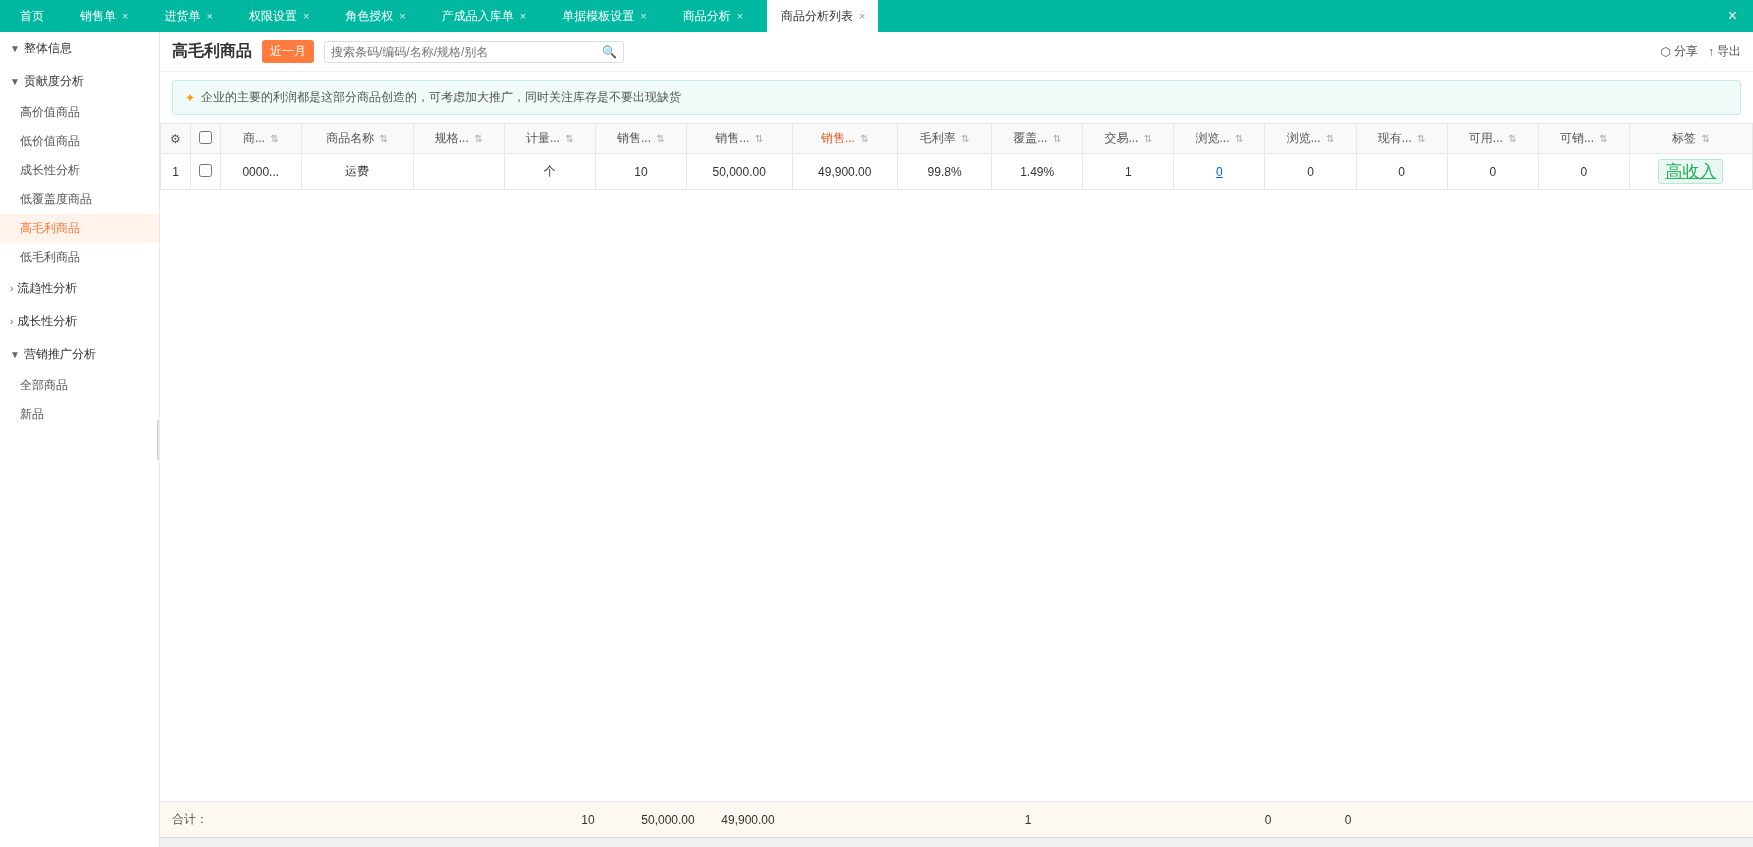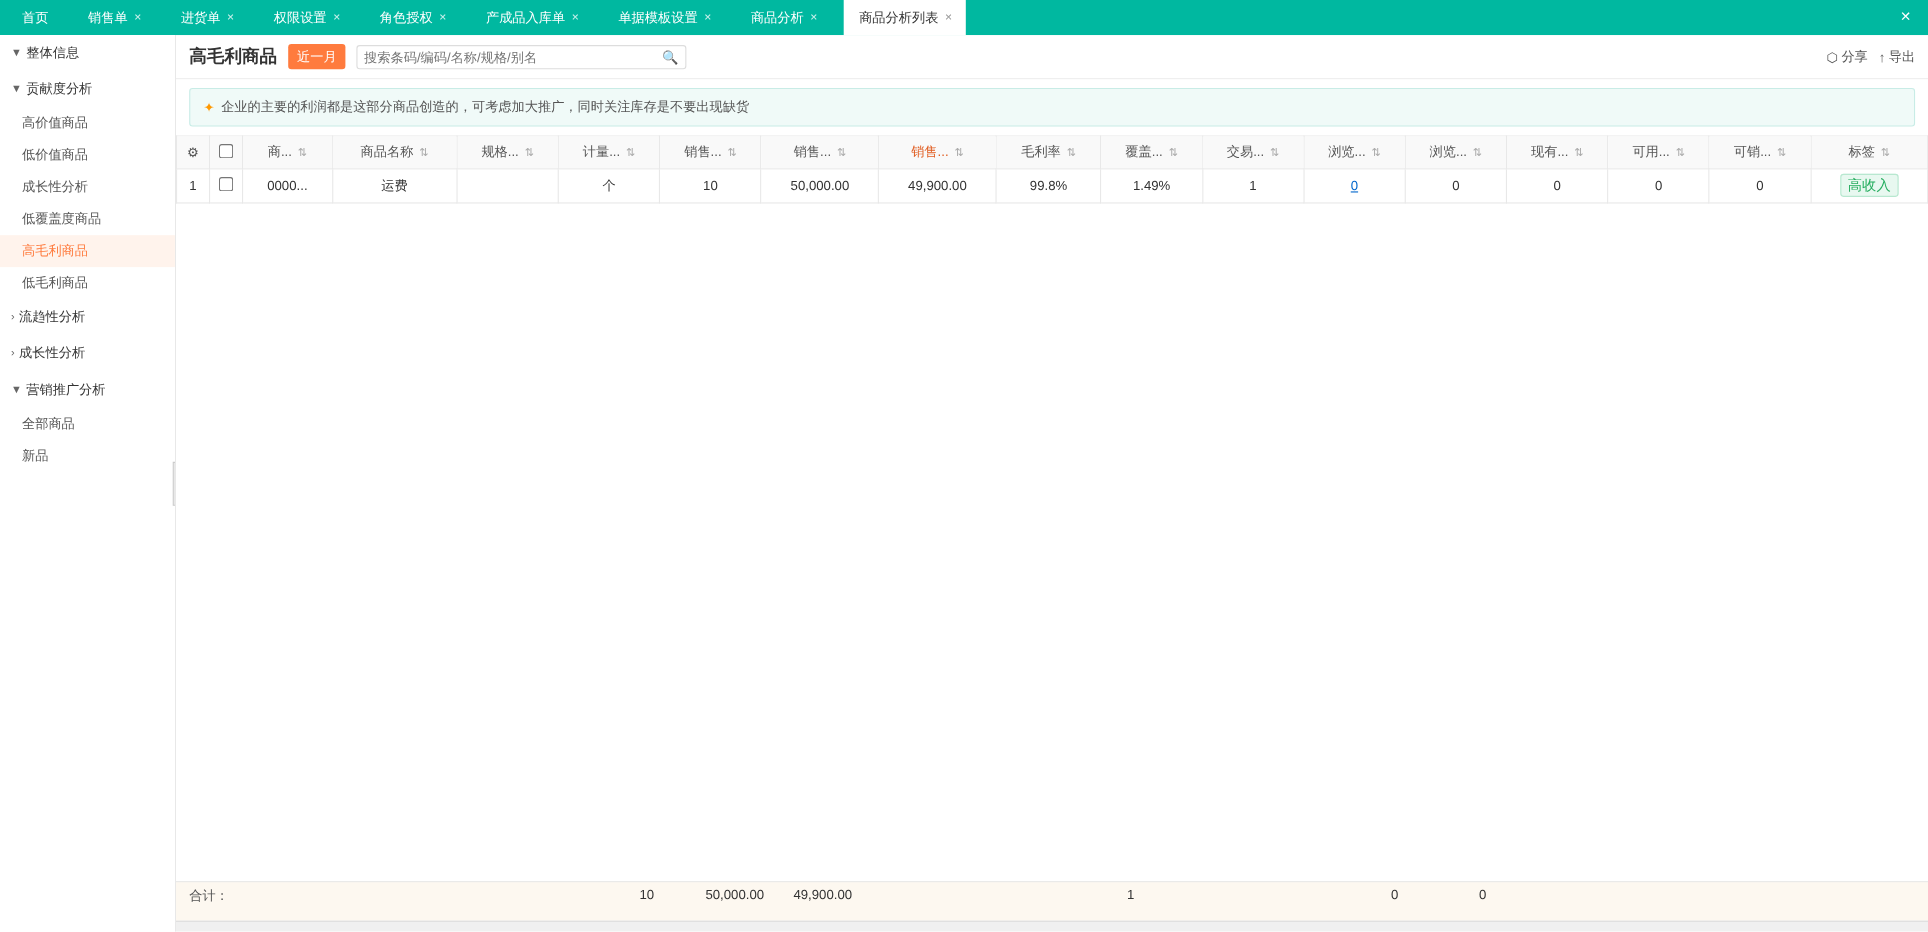--- a/index.html
+++ b/index.html
@@ -191,29 +191,30 @@
       color: #333;
       text-align: center;
       white-space: nowrap;
     }
     .tag-btn {
       background: #e8f8f0;
       color: #27ae60;
       border: 1px solid #b8e8d0;
       border-radius: 3px;
       padding: 2px 6px;
-      font-size: 13px;
+      font-size: 17px;
+      text-decoration: underline;
     }
 
     
     .footer-totals {
       border-top: 1px solid #e8e8e8;
       background: #fdf8f0;
       display: flex;
-      align-items: flex-start;
+      align-items: center;
       padding: 4px 12px;
       min-height: 36px;
     }
     .footer-label { color: #555; font-size: 12px; margin-right: 20px; }
     .footer-cells {
       display: flex;
       flex: 1;
       gap: 0;
     }
     .footer-cell {

